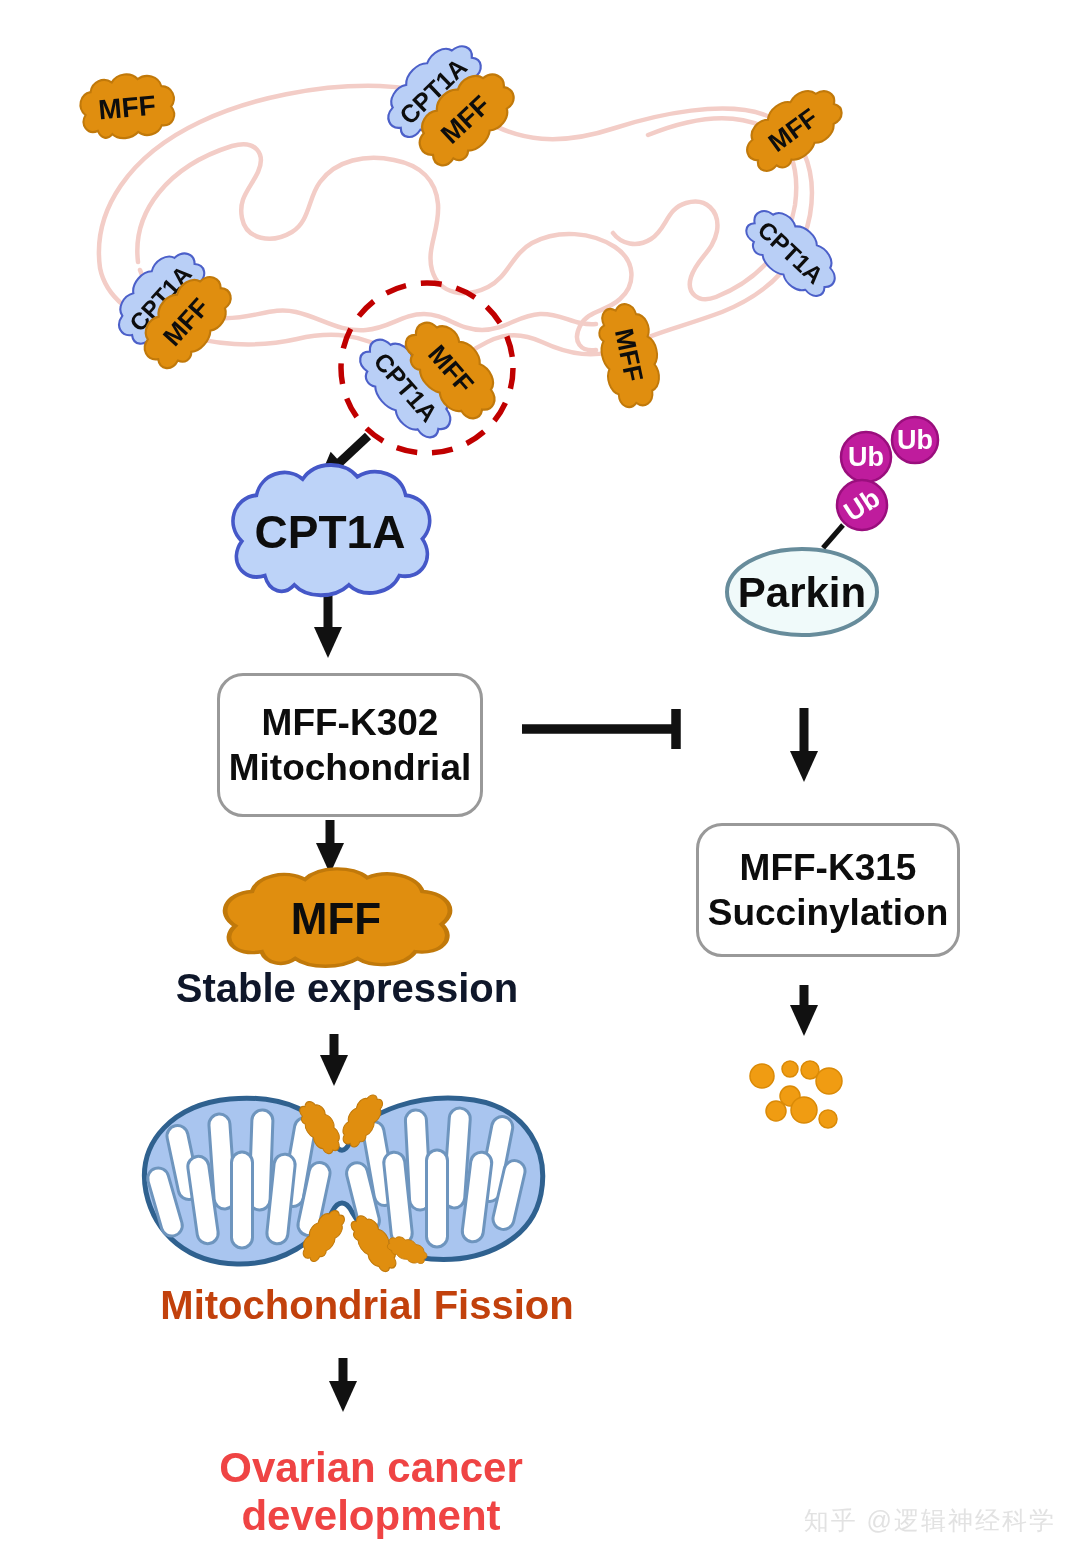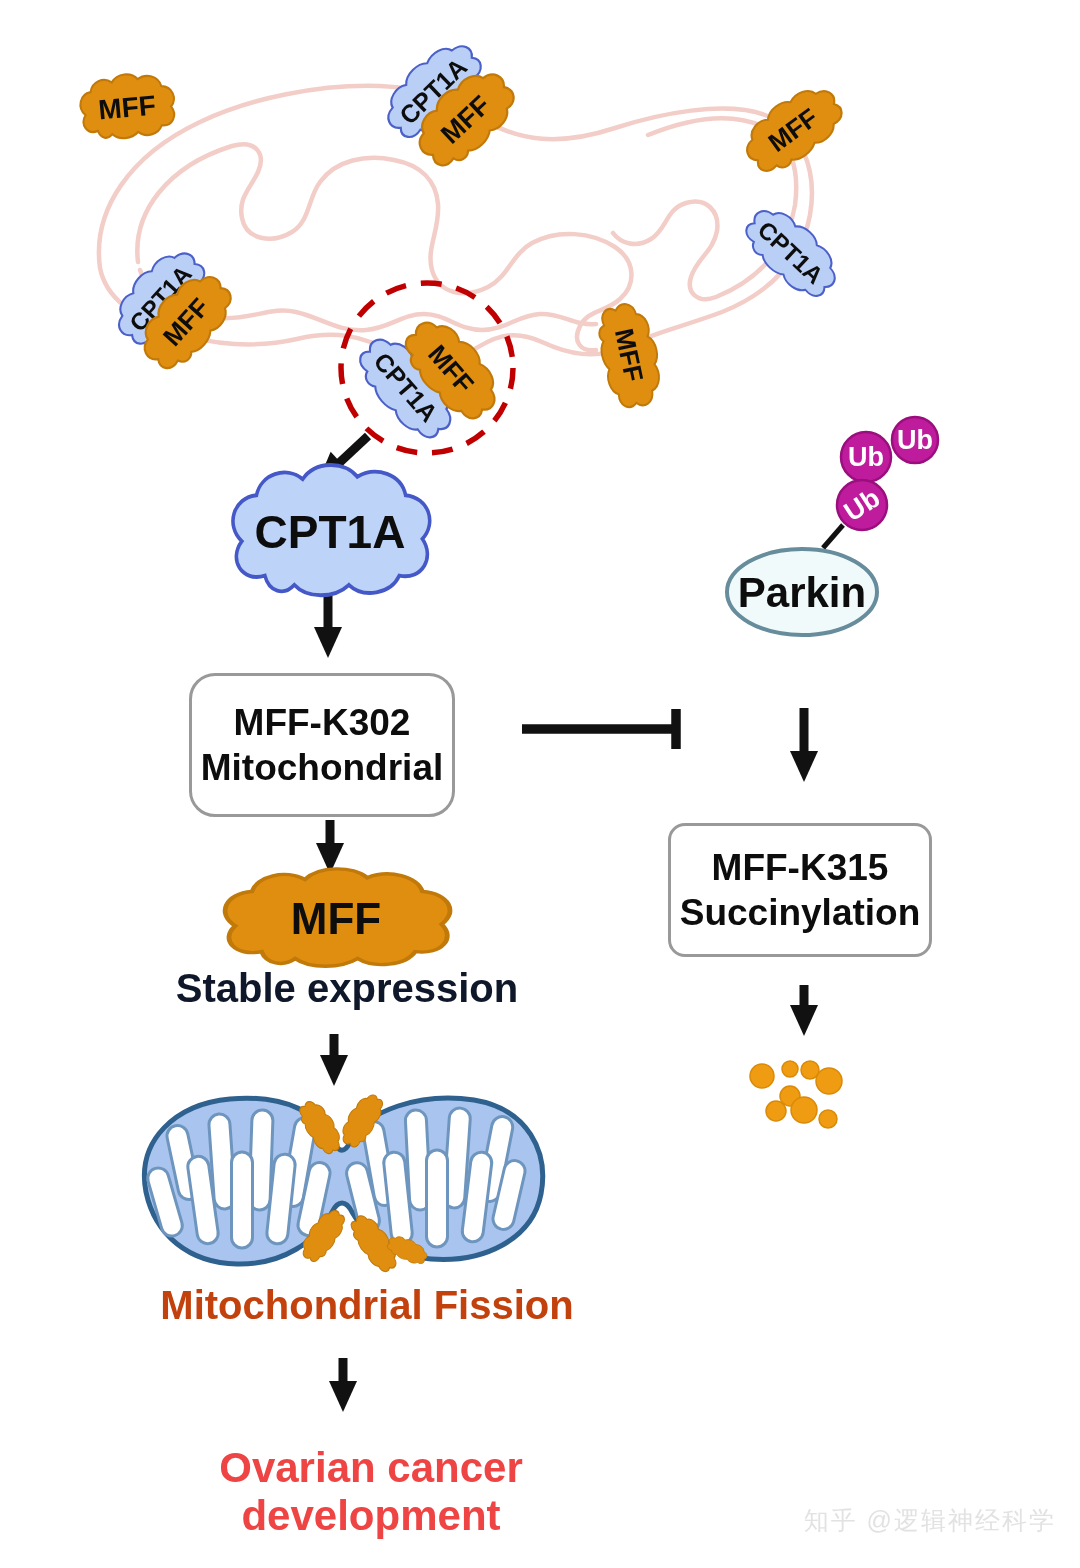--- a/index.html
+++ b/index.html
@@ -23,28 +23,28 @@
   .parkin-ellipse{fill:#F0FAFA;stroke:#678C9B;stroke-width:4;}
   .parkin-label{font-family:"Liberation Sans",sans-serif;font-weight:bold;fill:#0d0d0d;
                 font-size:42px;text-anchor:middle;}
   .fission-body{fill:#A9C5EF;stroke:#2F618F;stroke-width:5;}
   .crista{fill:#ffffff;stroke:#6E95BE;stroke-width:3;}
   .dot{fill:#F09C12;stroke:#DA8A07;stroke-width:1.5;}
 
   
   .pathway-box{position:absolute;background:#ffffff;border:3px solid #999999;border-radius:26px;
                display:flex;flex-direction:column;align-items:center;justify-content:center;
-               font-weight:bold;font-size:37px;line-height:1.22;color:#0d0d0d;text-align:center;}
+               font-weight:bold;font-size:37px;line-height:1.22;color:#0d0d0d;text-align:center;margin-left:28px;}
   .caption{position:absolute;font-weight:bold;text-align:center;color:#0f172a;}
   #caption-stable{left:97px;top:966px;width:500px;font-size:40px;}
   #caption-fission{left:117px;top:1283px;width:500px;font-size:40px;color:#c2410c;}
   #caption-degradation{left:572px;top:1150px;width:500px;font-size:40px;}
   #caption-ovarian{left:121px;top:1444px;width:500px;font-size:42px;color:#ef4444;}
   #box-succinylation{left:189px;top:673px;width:260px;height:138px;}
-  #box-ubiquitination{left:668px;top:823px;width:258px;height:128px;border-radius:17px;}
+  #box-ubiquitination{left:668px;top:823px;width:258px;height:128px;}
   #watermark{position:absolute;right:24px;top:1504px;font-size:25px;color:#E2E2E2;
              letter-spacing:2px;font-weight:normal;}
 </style>
 </head>
 <body>
 
 <div id="stage">
 
 <svg id="diagram-svg" width="1080" height="1568" viewBox="0 0 1080 1568" xmlns="http://www.w3.org/2000/svg">
   <defs>

